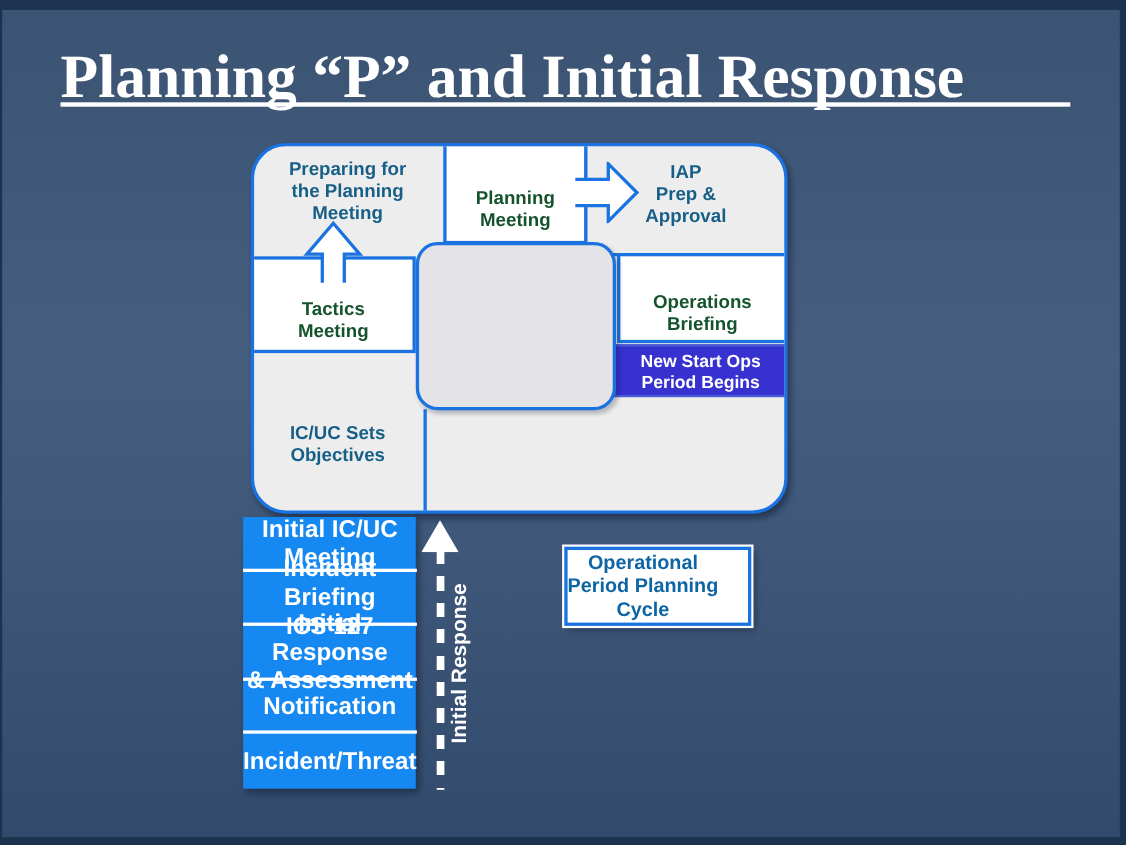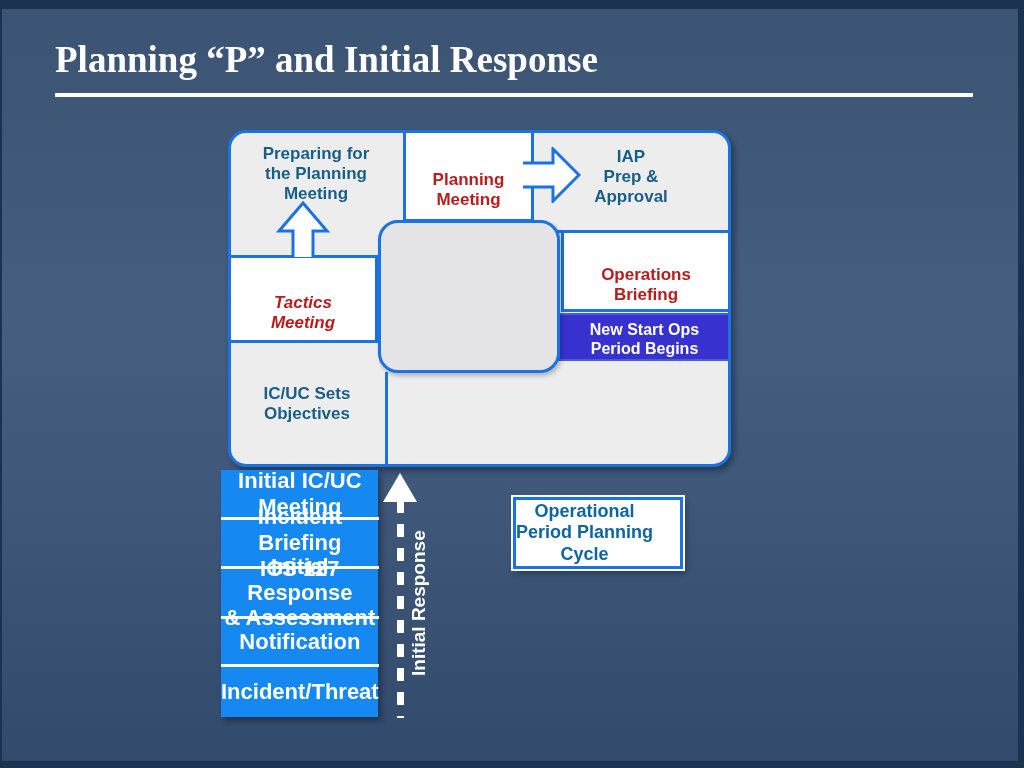--- a/index.html
+++ b/index.html
@@ -3,38 +3,38 @@
 <meta charset="utf-8">
 <style>
   html,body{margin:0;padding:0;background:#1d324e;}
   .stage{position:relative;width:1024px;height:768px;overflow:hidden;background:#1d324e;
          font-family:"Liberation Sans", sans-serif;}
   .slide-bg{position:absolute;left:2px;top:9px;right:6px;bottom:7px;
             background:linear-gradient(180deg,#3c5473 0%,#455d7f 42%,#40597b 62%,#3a5274 78%,#324b6c 100%);}
   
   .title{position:absolute;left:55px;top:40px;width:940px;margin:0;
          font-family:"Liberation Serif","DejaVu Serif",serif;font-weight:bold;
-         font-size:37px;line-height:1.1;color:#ffffff;white-space:nowrap;}
+         font-size:56px;line-height:1.1;color:#ffffff;white-space:nowrap;}
   .title-underline{position:absolute;left:55px;top:93px;width:918px;height:4px;background:#ffffff;}
 
   
   .lbl{white-space:pre-line;text-align:center;font-weight:bold;line-height:1.18;}
 
   
   .p-head{position:absolute;left:228px;top:130px;width:482px;height:331px;
-          background:#ededee;border:3px solid #1a73e0;border-radius:18px;overflow:hidden;
-          box-shadow:3px 4px 6px rgba(8,18,36,.45);padding-left:15px;}
+          background:#ededee;border:3px solid #1a73e0;border-radius:32px;overflow:hidden;
+          box-shadow:3px 4px 6px rgba(8,18,36,.45);}
   .blue-line{position:absolute;background:#1a73e0;}
   .white-box{position:absolute;background:#ffffff;border:3px solid #1a73e0;display:flex;align-items:center;justify-content:center;}
   .gray-label{position:absolute;display:flex;align-items:center;justify-content:center;color:#175f87;font-size:17px;}
-  .white-box .lbl{color:#b91c1c;font-size:17px;margin-top:28px;}
+  .white-box .lbl{color:#14532d;font-size:17px;margin-top:28px;}
   .teal{color:#175f87 !important;}
   .planning-box{left:172px;top:-3px;width:125px;height:86px;}
   .ops-box{left:330px;top:97px;right:-3px;height:76px;}
-  .tactics-box{left:-3px;top:122px;width:144px;height:82px;font-style:italic;}
+  .tactics-box{left:-3px;top:100px;width:144px;height:82px;}
   .newstart-box{position:absolute;left:327px;top:180px;right:-3px;height:44px;
                 background:#3731d0;border:2px solid #4a5bd8;display:flex;align-items:flex-end;justify-content:center;}
   .newstart-box .lbl{color:#ffffff;font-size:16px;}
   .central-box{position:absolute;left:147px;top:87px;width:176px;height:147px;
                background:#e4e4e6;border:3px solid #1a73e0;border-radius:20px;
                box-shadow:2px 3px 4px rgba(8,18,36,.25);}
   .arrow-svg{position:absolute;overflow:hidden;}
 
   
   .p-leg{position:absolute;left:221px;top:470px;width:157px;height:247px;background:#1688f2;

